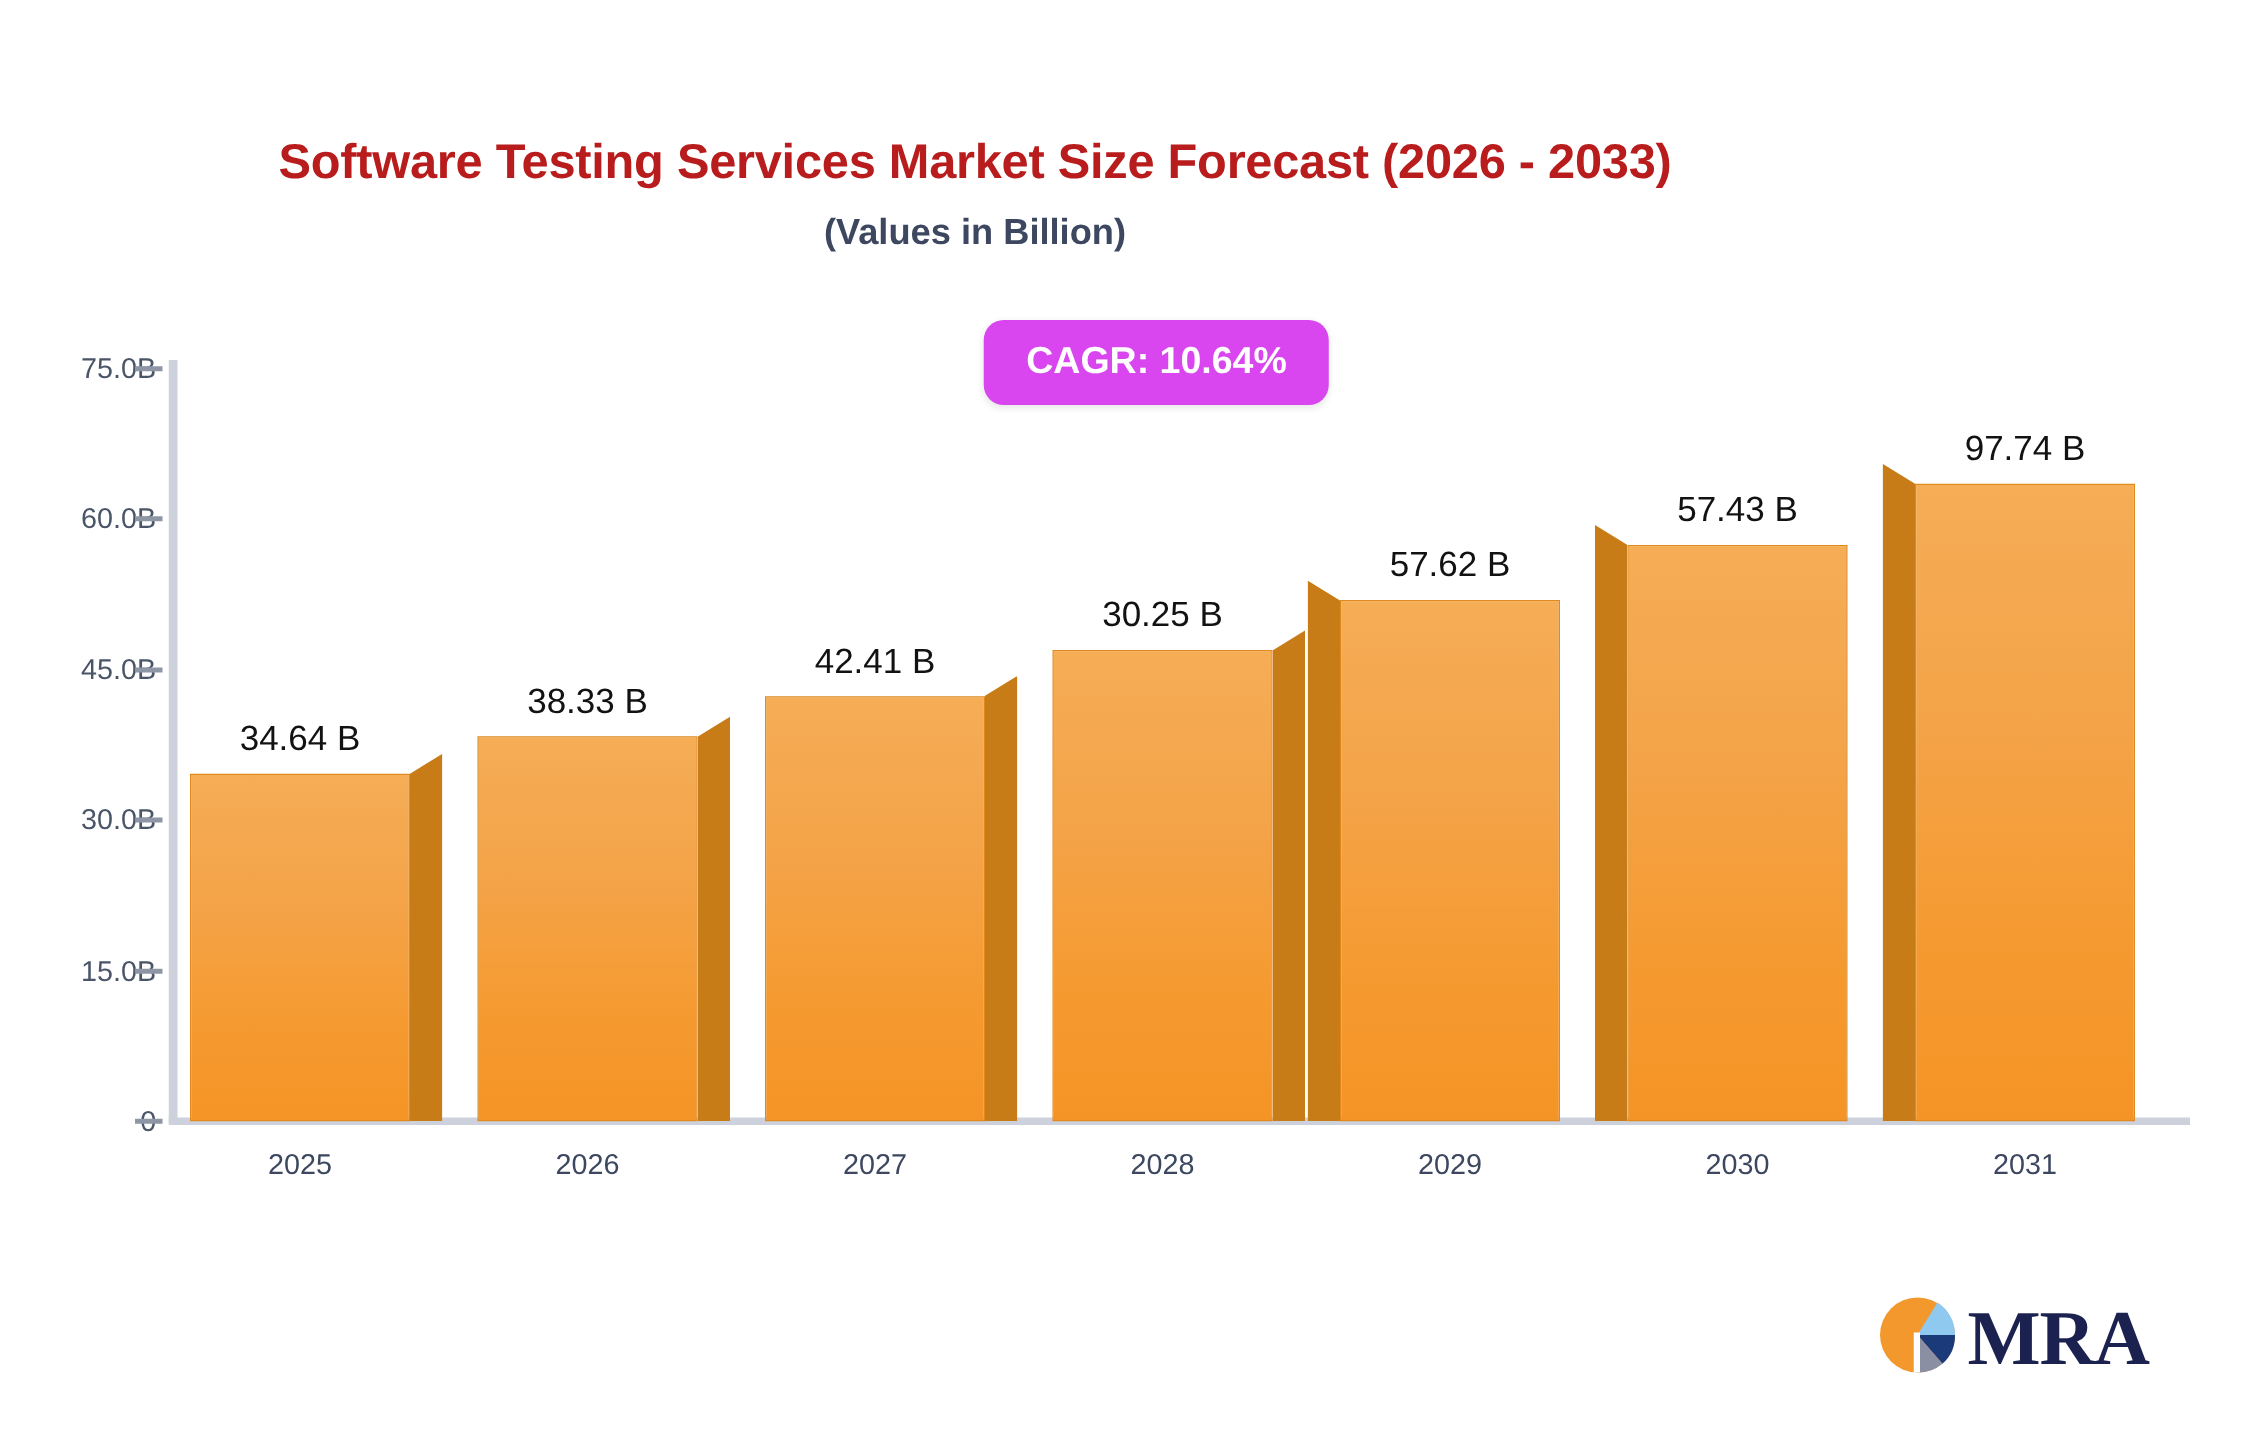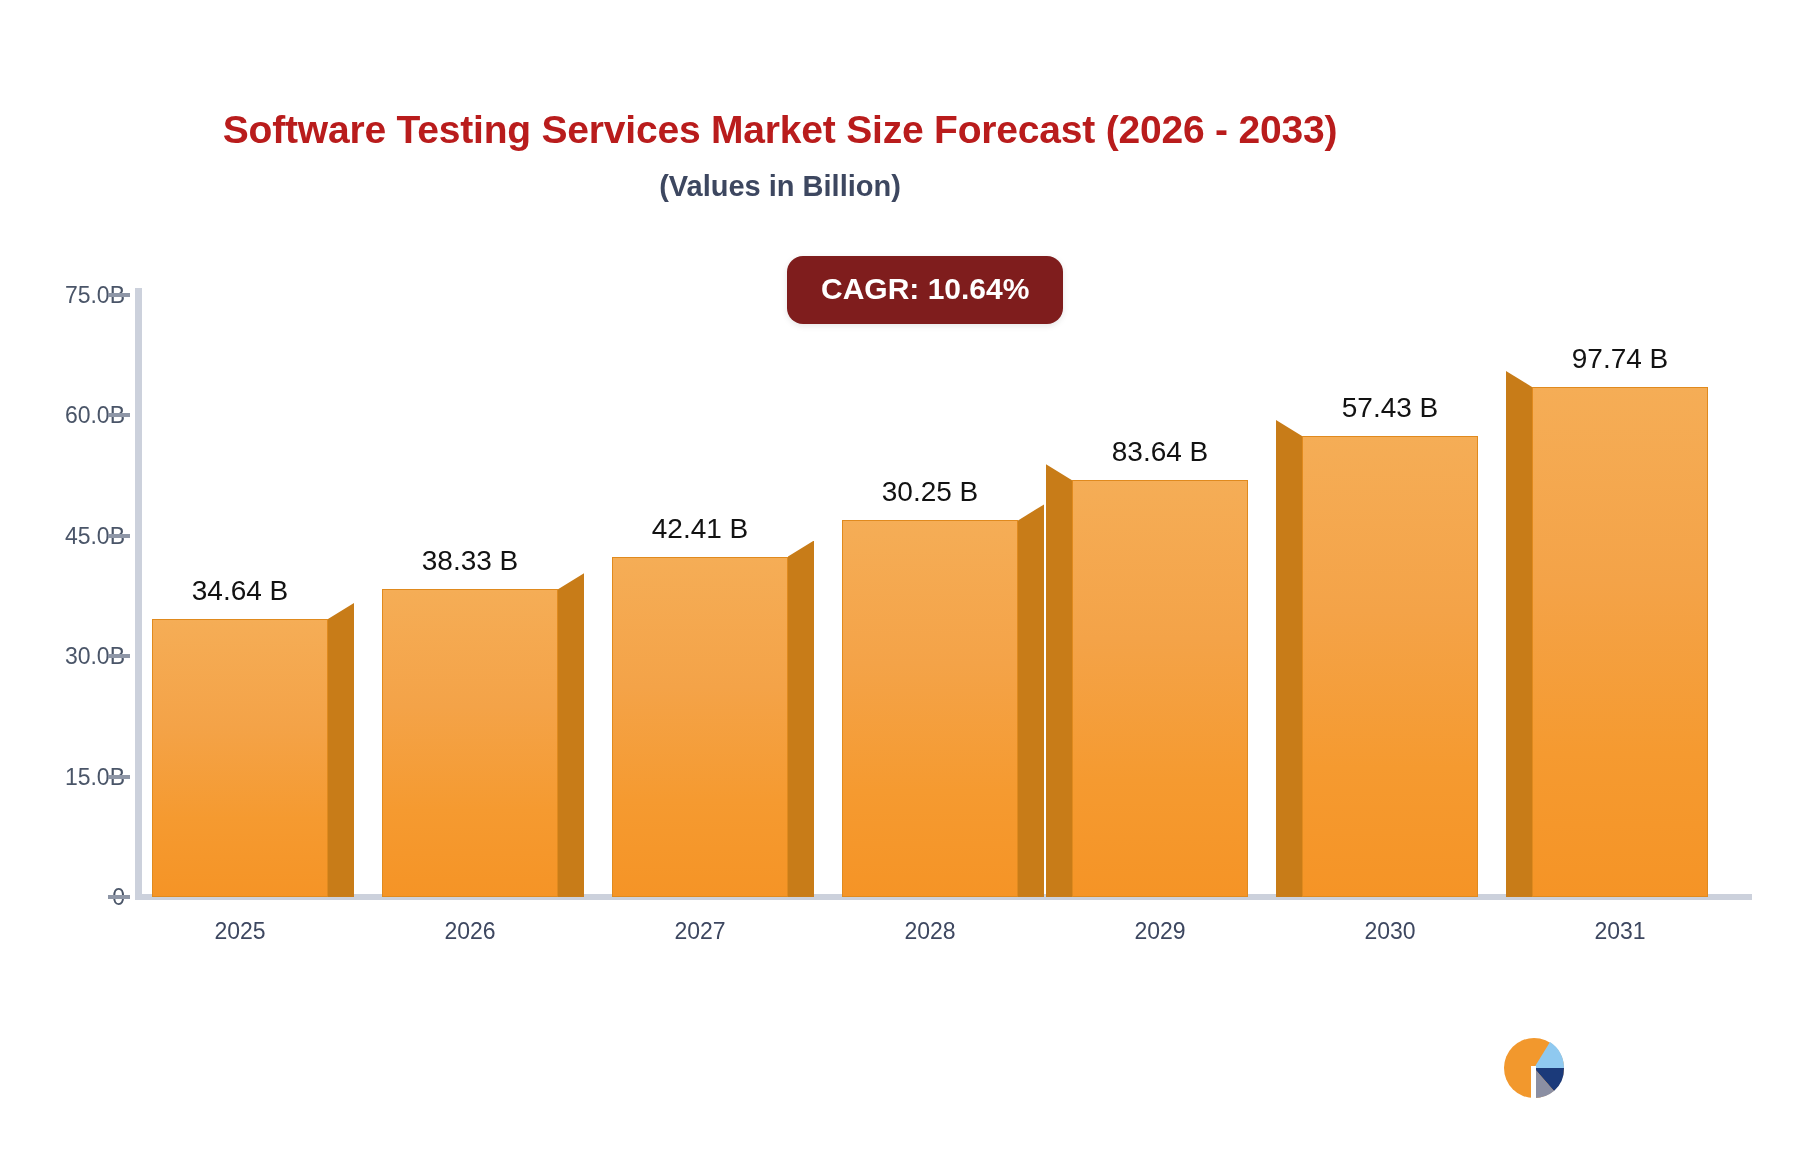--- a/index.html
+++ b/index.html
@@ -43,21 +43,21 @@
     font-size: 29px;
     font-weight: 600;
     color: #3d4760;
   }
 
   
   .cagr-badge {
     position: absolute;
     top: 256px;
     left: 787px;
-    background: #7f1d1d;
+    background: #d946ef;
     color: #ffffff;
     font-size: 30px;
     font-weight: 700;
     padding: 16px 34px 18px 34px;
     border-radius: 16px;
     white-space: nowrap;
     box-shadow: 0 2px 6px rgba(0,0,0,0.10);
     z-index: 6;
   }
 
@@ -242,21 +242,21 @@
           <div class="bar-value">42.41 B</div>
         </div>
         <div class="bar" style="left: 842px; width: 176px; height: 376.611px; top: 520.389px;">
           <div class="bar-side-right"></div>
           <div class="bar-front"></div>
           <div class="bar-value">30.25 B</div>
         </div>
         <div class="bar" style="left: 1072px; width: 176px; height: 416.664px; top: 480.336px;">
           <div class="bar-side-left"></div>
           <div class="bar-front"></div>
-          <div class="bar-value">83.64 B</div>
+          <div class="bar-value">57.62 B</div>
         </div>
         <div class="bar" style="left: 1302px; width: 176px; height: 460.971px; top: 436.029px;">
           <div class="bar-side-left"></div>
           <div class="bar-front"></div>
           <div class="bar-value">57.43 B</div>
         </div>
         <div class="bar" style="left: 1532px; width: 176px; height: 510.014px; top: 386.986px;">
           <div class="bar-side-left"></div>
           <div class="bar-front"></div>
           <div class="bar-value">97.74 B</div>
@@ -276,15 +276,16 @@
   <div class="logo">
     <span>
       <svg width="72" height="72" viewBox="0 0 72 72">
         <circle cx="36" cy="36" r="30" fill="#f2982d"></circle>
         <path d="M36 36 L66 36 A30 30 0 0 0 52 10 Z" fill="#8fc9f0"></path>
         <path d="M36 36 L66 36 A30 30 0 0 1 56 59 Z" fill="#1b3a7a"></path>
         <path d="M36 36 L56 59 A30 30 0 0 1 36 66 Z" fill="#8b8fa3"></path>
         <rect x="33" y="34" width="5" height="32" fill="#ffffff"></rect>
       </svg>
     </span>
+    <span class="logo-text">MRA</span>
   </div>
 
 </div>
 
 </body></html>

